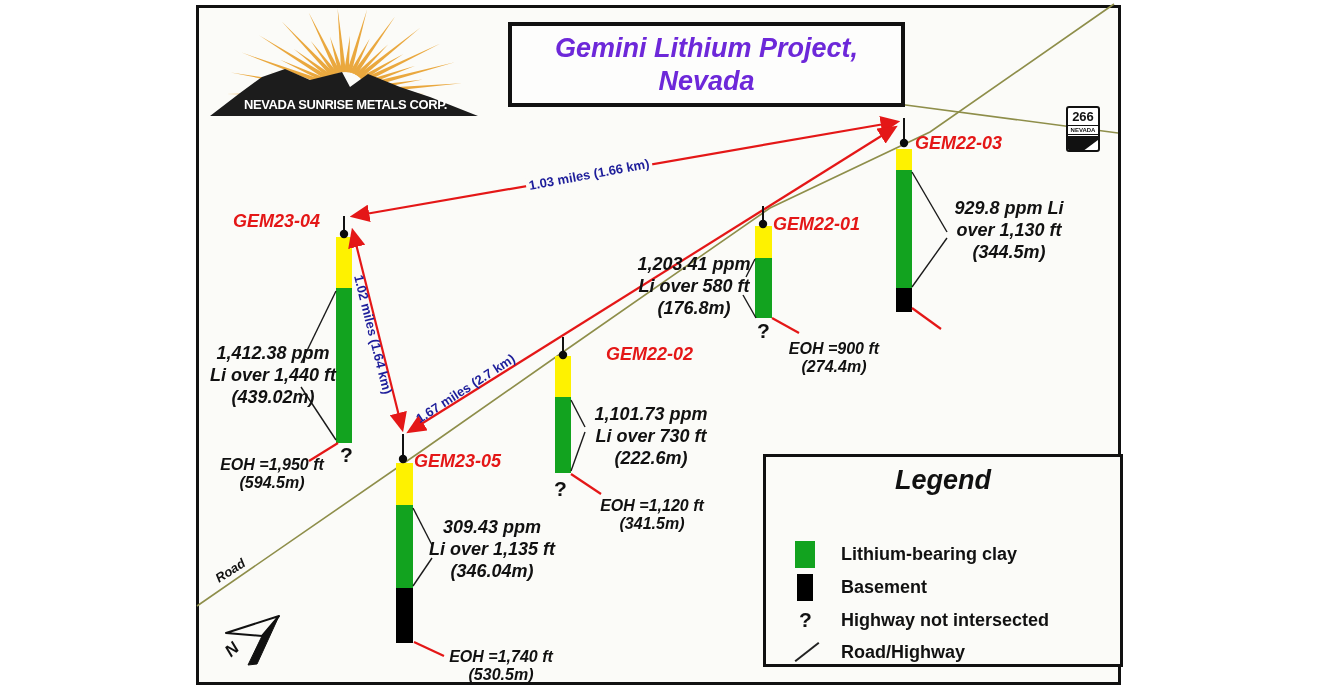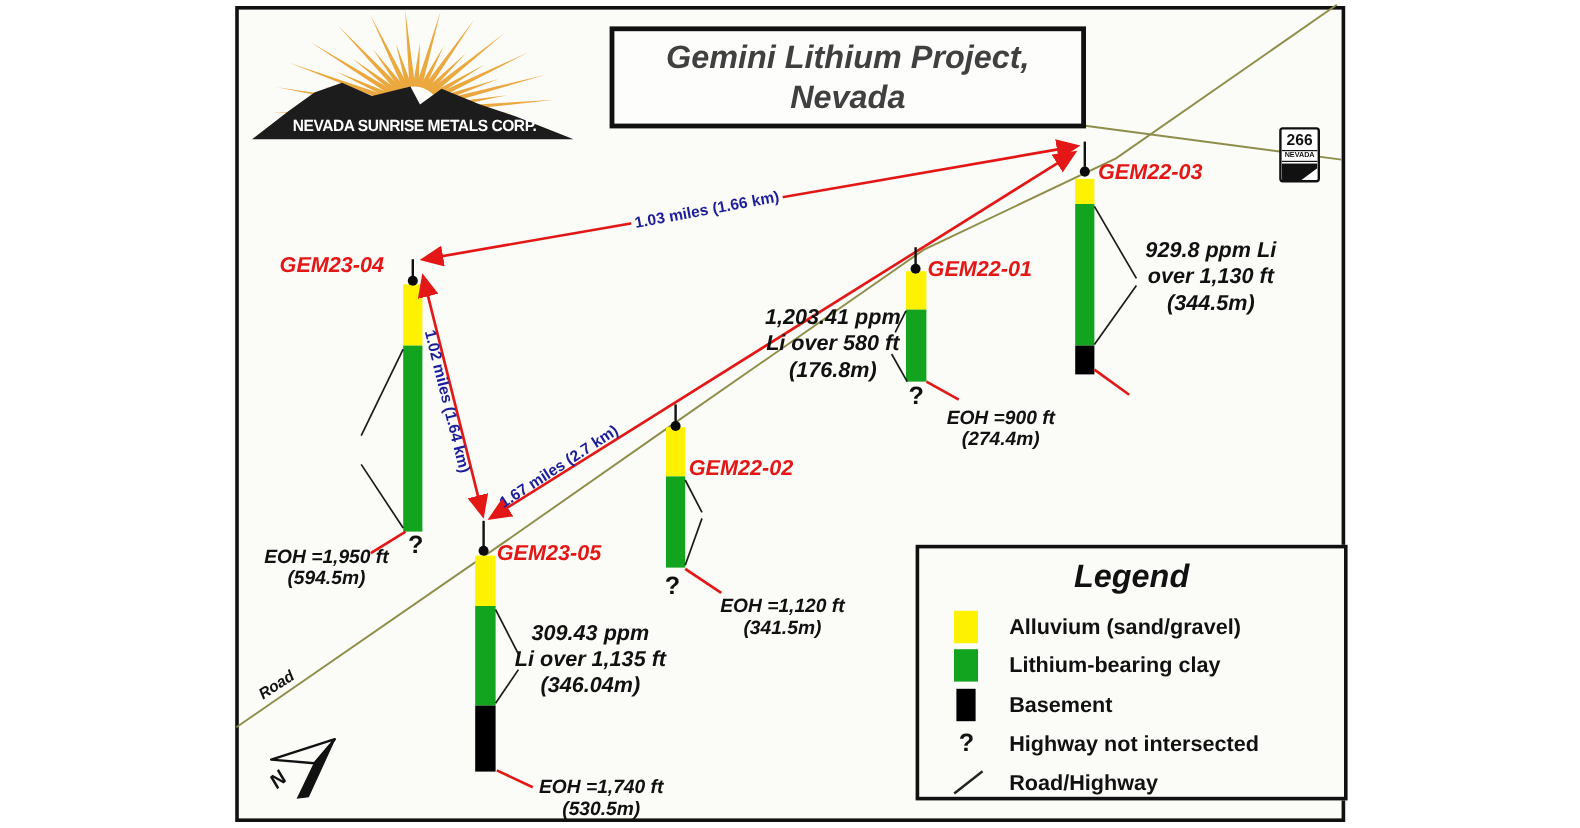--- a/index.html
+++ b/index.html
@@ -12,21 +12,21 @@
   #underlay{z-index:1;}
   #overlay{z-index:3;}
   
   #logo{position:absolute;left:203px;top:6px;width:285px;height:112px;z-index:2;}
   #logo-text{position:absolute;left:0;top:91px;width:285px;text-align:center;color:#fff;
              font-weight:bold;font-size:13.5px;letter-spacing:-0.4px;z-index:3;transform:scaleX(.96);}
   
   #title-box{position:absolute;left:508px;top:22px;width:397px;height:85px;box-sizing:border-box;
              border:4px solid #111;background:#fdfdfc;z-index:5;display:flex;flex-direction:column;
              justify-content:center;align-items:center;}
-  #title-box .tline{font-weight:bold;font-style:italic;font-size:27px;color:#404040;line-height:33px;}
+  #title-box .tline{font-weight:bold;font-style:italic;font-size:27px;color:#6d28d9;line-height:33px;}
   
   #shield{position:absolute;left:1066px;top:106px;width:34px;height:46px;box-sizing:border-box;
           border:2px solid #111;border-radius:3px;background:#fff;z-index:4;overflow:hidden;}
   #shield .route{display:block;text-align:center;font-weight:bold;font-size:13px;color:#111;line-height:16px;margin-top:1px;}
   #shield .state{display:block;text-align:center;font-weight:bold;font-size:6px;color:#111;line-height:8px;
                  border-top:1px solid #111;border-bottom:1px solid #111;}
   #shield .shield-black{position:absolute;left:0;bottom:0;width:100%;height:14px;background:#111;
                  clip-path:polygon(0 0,100% 0,100% 28%,55% 100%,0 100%);}
   
   .column{position:absolute;z-index:2;}
@@ -187,34 +187,44 @@
     </g>
 
     <g>
       <polygon points="279,616 226,633 262,636" fill="#fbfbf8" stroke="#111" stroke-width="2" stroke-linejoin="round"></polygon>
       <polygon points="279,616 262,636 248,665 257,664" fill="#111" stroke="#111" stroke-width="1"></polygon>
     </g>
   </svg>
 
   <span class="lbl hole-id" style="left:915px;top:133px;">GEM22-03</span>
   <span class="lbl hole-id" style="left:773px;top:214px;">GEM22-01</span>
-  <span class="lbl hole-id" style="left:574px;top:344px;margin-top:36px;">GEM22-02</span>
+  <span class="lbl hole-id" style="left:606px;top:344px;">GEM22-02</span>
   <span class="lbl hole-id" style="left:233px;top:211px;">GEM23-04</span>
   <span class="lbl hole-id" style="left:414px;top:451px;">GEM23-05</span>
 
   <div class="lbl grade" style="left:934px;top:197px;width:150px;">
     <div>929.8 ppm Li</div>
     <div>over 1,130 ft</div>
     <div>(344.5m)</div>
   </div>
   <div class="lbl grade" style="left:619px;top:253px;width:150px;">
     <div>1,203.41 ppm</div>
     <div>Li over 580 ft</div>
     <div>(176.8m)</div>
   </div>
+  <div class="lbl grade" style="left:576px;top:403px;width:150px;">
+    <div>1,101.73 ppm</div>
+    <div>Li over 730 ft</div>
+    <div>(222.6m)</div>
+  </div>
+  <div class="lbl grade" style="left:198px;top:342px;width:150px;">
+    <div>1,412.38 ppm</div>
+    <div>Li over 1,440 ft</div>
+    <div>(439.02m)</div>
+  </div>
   <div class="lbl grade" style="left:417px;top:516px;width:150px;">
     <div>309.43 ppm</div>
     <div>Li over 1,135 ft</div>
     <div>(346.04m)</div>
   </div>
 
   <div class="lbl eoh" style="left:764px;top:340px;width:140px;">
     <div>EOH =900 ft</div>
     <div>(274.4m)</div>
   </div>
@@ -237,24 +247,20 @@
 
   <span class="lbl dist gap" style="left:525px;top:167px;transform:rotate(-10.5deg);">1.03 miles (1.66 km)</span>
   <span class="lbl dist" style="left:312px;top:327px;transform:rotate(76deg);">1.02 miles (1.64 km)</span>
   <span class="lbl dist" style="left:408px;top:381px;transform:rotate(-33deg);">1.67 miles (2.7 km)</span>
 
   <span class="lbl road-lbl" style="left:214px;top:563px;">Road</span>
   <span class="lbl north-n" style="left:226px;top:640px;">N</span>
 
   <div id="legend">
     <div id="legend-title">Legend</div>
-    <div class="leg-row" style="top:51px;">
-      <span class="leg-swatch alluvium"></span>
-      <span class="leg-label">Alluvium (sand/gravel)</span>
-    </div>
     <div class="leg-row" style="top:116px;">
       <span class="leg-swatch basement"></span>
       <span class="leg-label">Basement</span>
     </div>
     <div class="leg-row" style="top:83px;">
       <span class="leg-swatch clay"></span>
       <span class="leg-label">Lithium-bearing clay</span>
     </div>
     <div class="leg-row" style="top:149px;">
       <span class="leg-q">?</span>

